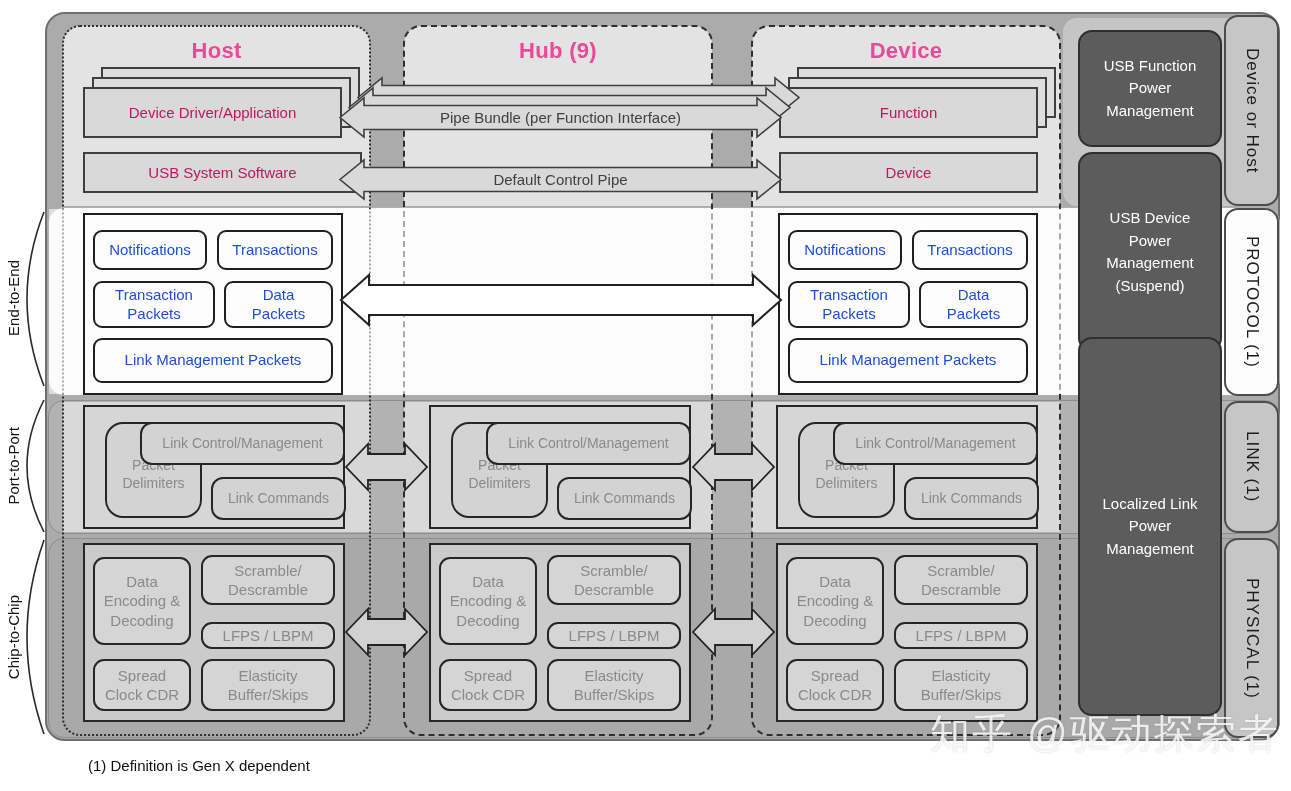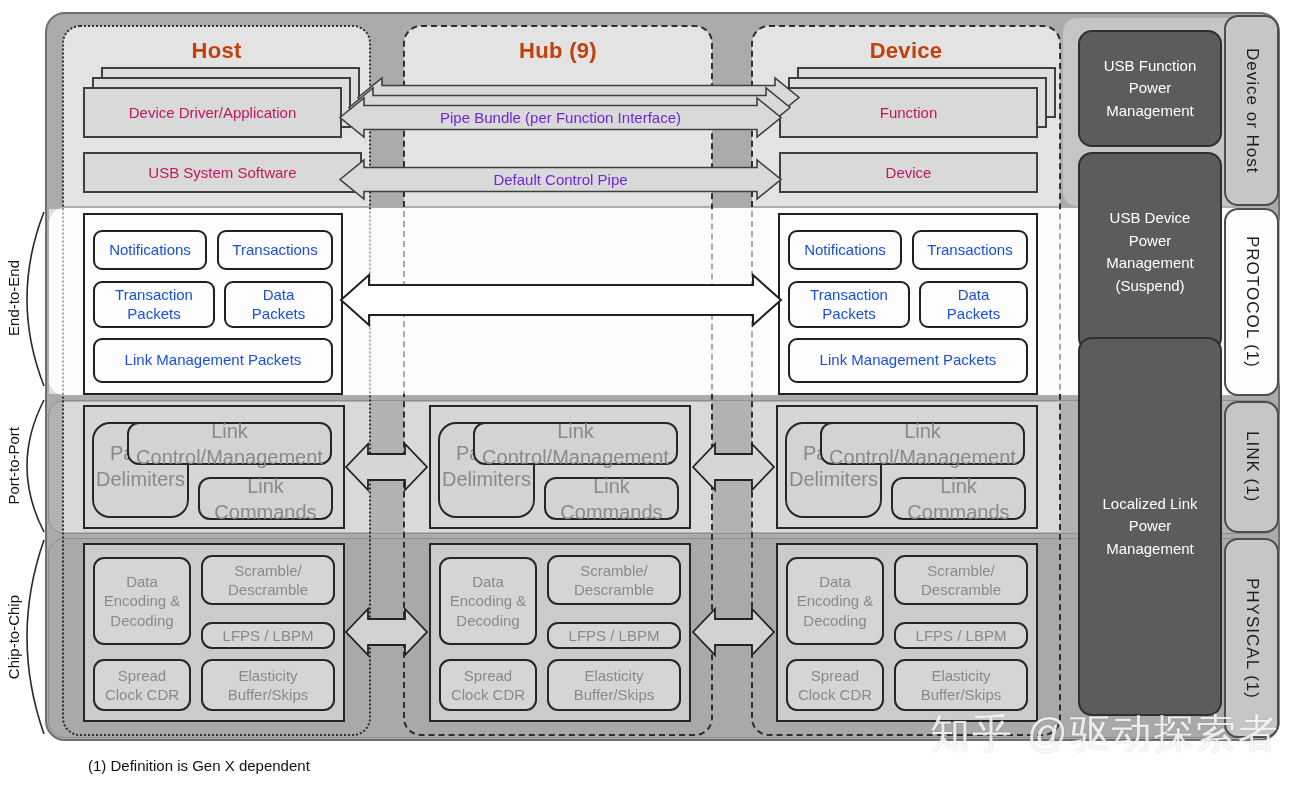--- a/index.html
+++ b/index.html
@@ -24,45 +24,45 @@
   .tab-protocol{left:1224px;top:208px;height:188px;background:#fdfdfd;}
   .tab-link{left:1224px;top:401px;height:132px;background:#c6c6c6;}
   .tab-physical{left:1224px;top:538px;height:200px;background:#c6c6c6;}
 
   
   .colfill-top{top:26px;height:180px;background:#e3e3e3;border-radius:18px 18px 0 0;}
   .colfill-link{top:402px;height:130px;background:#d9d9d9;}
   .colborder{top:25px;height:711px;border-radius:18px;background:transparent;}
   .dotted{border:2px dotted #2e2e2e;}
   .dashed{border:2px dashed #2e2e2e;}
-  .coltitle{top:36px;height:30px;font-size:22px;color:#c2410c;font-weight:bold;letter-spacing:0.3px;text-align:right;}
+  .coltitle{top:36px;height:30px;font-size:22px;color:#ec4899;font-weight:bold;letter-spacing:0.3px;text-align:right;}
   .fade{background:rgba(252,252,252,0.6);}
 
   
   .tbox{background:#d9d9d9;border:2px solid #3f3f3f;color:#be185d;font-size:15px;}
   .tback{background:#dedede;border:2px solid #3f3f3f;}
   .pcontainer{background:#fdfdfd;border:2px solid #1f1f1f;}
   .pbox{background:#fdfdfd;border:2px solid #1f1f1f;border-radius:9px;color:#1d4ed8;
         font-size:15px;white-space:pre-line;line-height:1.25;}
   .lcontainer{background:#d6d6d6;border:2px solid #262626;}
   .lbox{background:#d3d3d3;border:2px solid #262626;border-radius:12px;color:#8a8a8a;
-        font-size:20px;white-space:pre-line;line-height:1.3;}
+        font-size:14px;white-space:pre-line;line-height:1.3;margin-left:13px;}
   .pdbox{border-radius:18px;align-items:flex-end;padding-bottom:24px;}
   .phcontainer{background:#cbcbcb;border:2px solid #262626;}
   .phbox{background:#d5d5d5;border:2px solid #262626;border-radius:11px;color:#8a8a8a;
          font-size:15px;white-space:pre-line;line-height:1.3;}
 
   
   .dark{background:#5c5c5c;border:2px solid #2f2f2f;border-radius:14px;color:#ffffff;
         font-size:15px;white-space:pre-line;line-height:1.5;}
 
   
   .rowlbl{writing-mode:vertical-rl;transform:rotate(180deg);font-size:15px;color:#141414;white-space:nowrap;}
 
-  .arrowtext{color:#6d28d9;font-size:15px;}
+  .arrowtext{color:#404040;font-size:15px;}
   .footnote{font-size:15px;color:#101010;}
   .watermark{font-size:40px;color:rgba(255,255,255,0.82);letter-spacing:2px;white-space:nowrap;
              text-shadow:0 0 2px rgba(110,110,110,0.35);}
   svg{display:block;overflow:visible;}
 </style>
 </head>
 <body>
 
 <div class="abs outer"></div>
 <div class="abs toppanel"></div>

